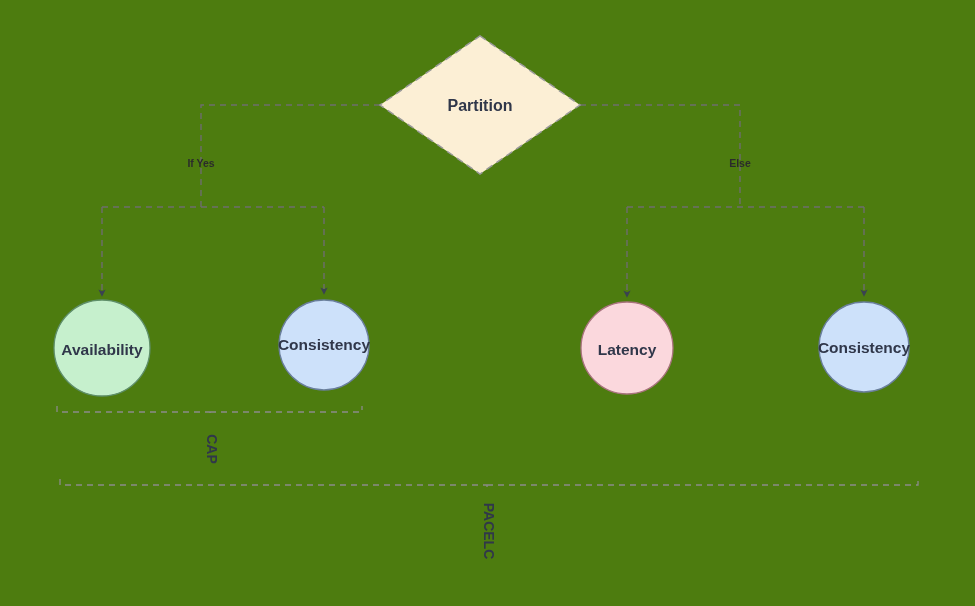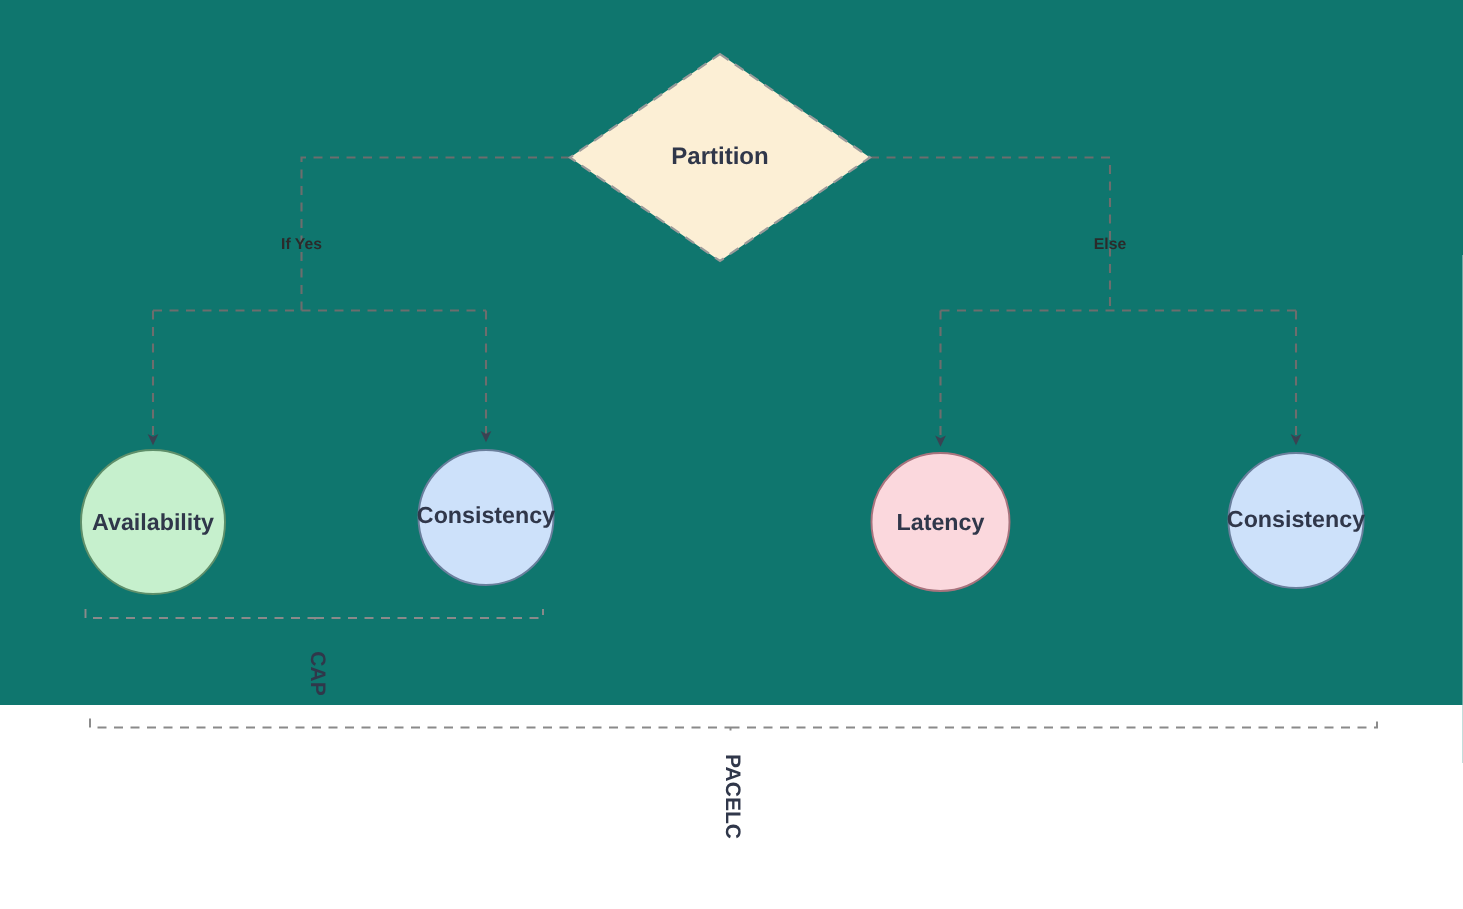--- a/index.html
+++ b/index.html
@@ -10,22 +10,22 @@
   }
   body {
     width: 975px;
     height: 606px;
     font-family: "Liberation Sans", sans-serif;
     overflow: hidden;
   }
   #diagram-root {
     position: relative;
     width: 975px;
-    height: 470px;
-    background: #0f766e;
+    height: 606px;
+    background: #4d7c0f;
   }
   svg.layer {
     position: absolute;
     top: 0;
     left: 0;
     width: 975px;
     height: 606px;
     overflow: visible;
   }
   .node-text {

